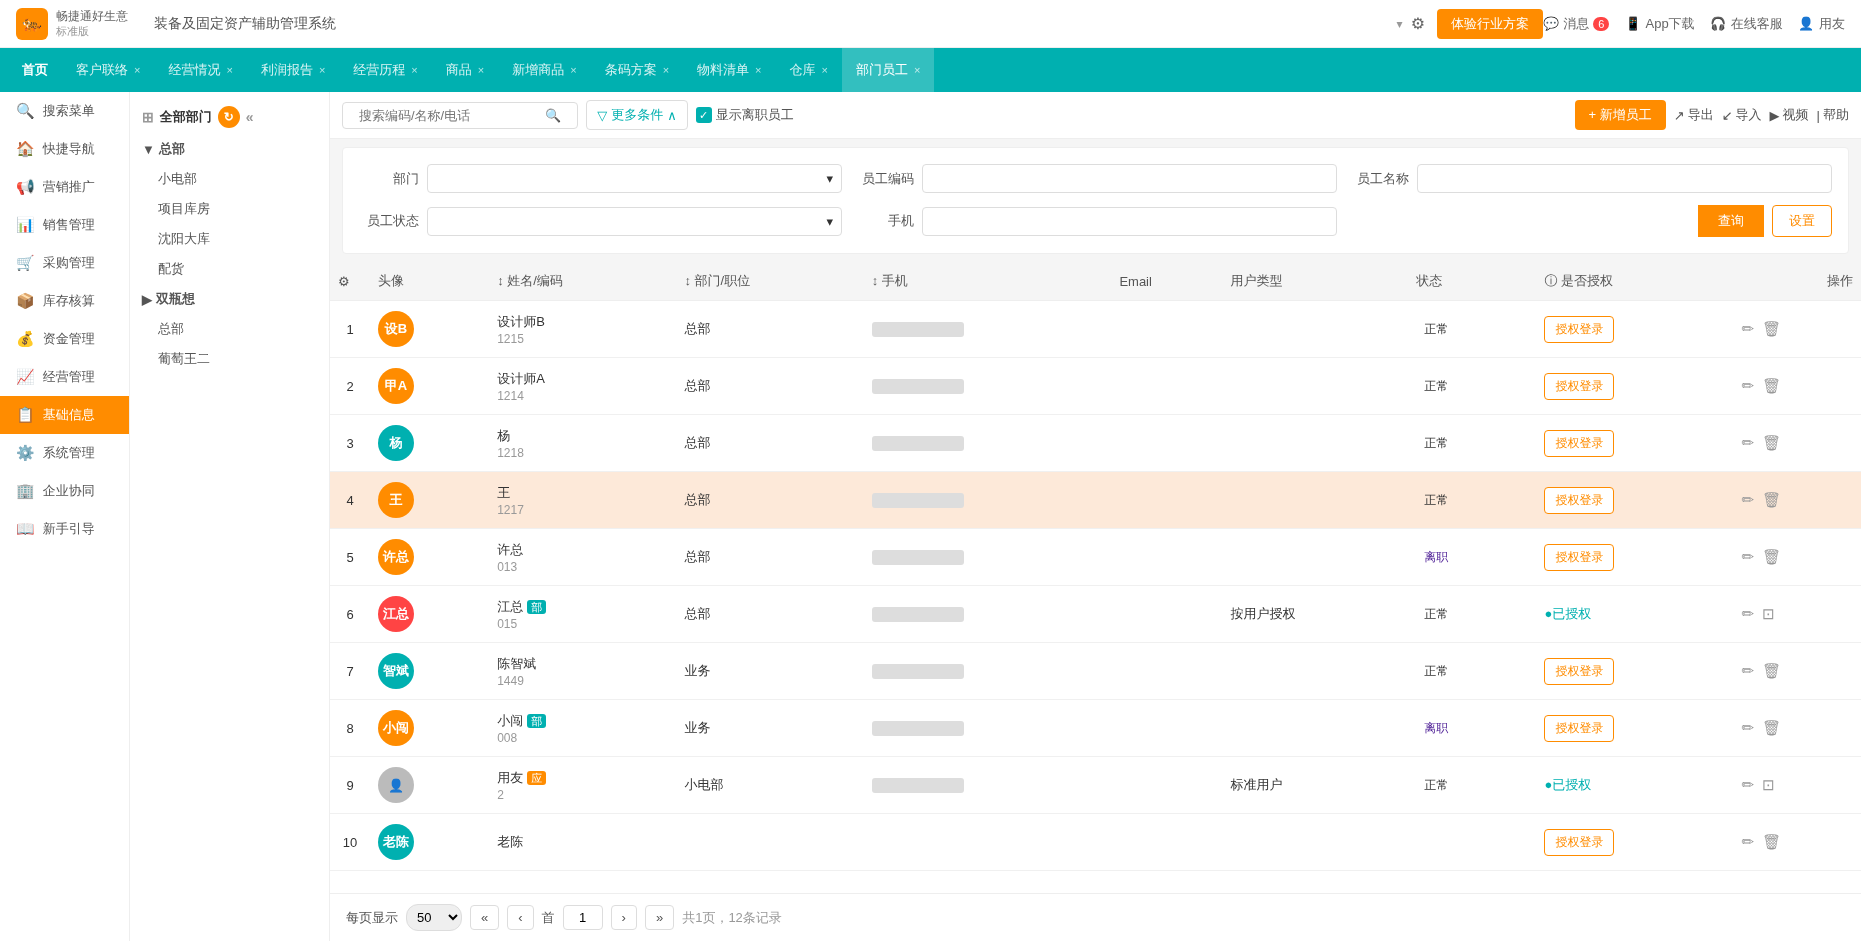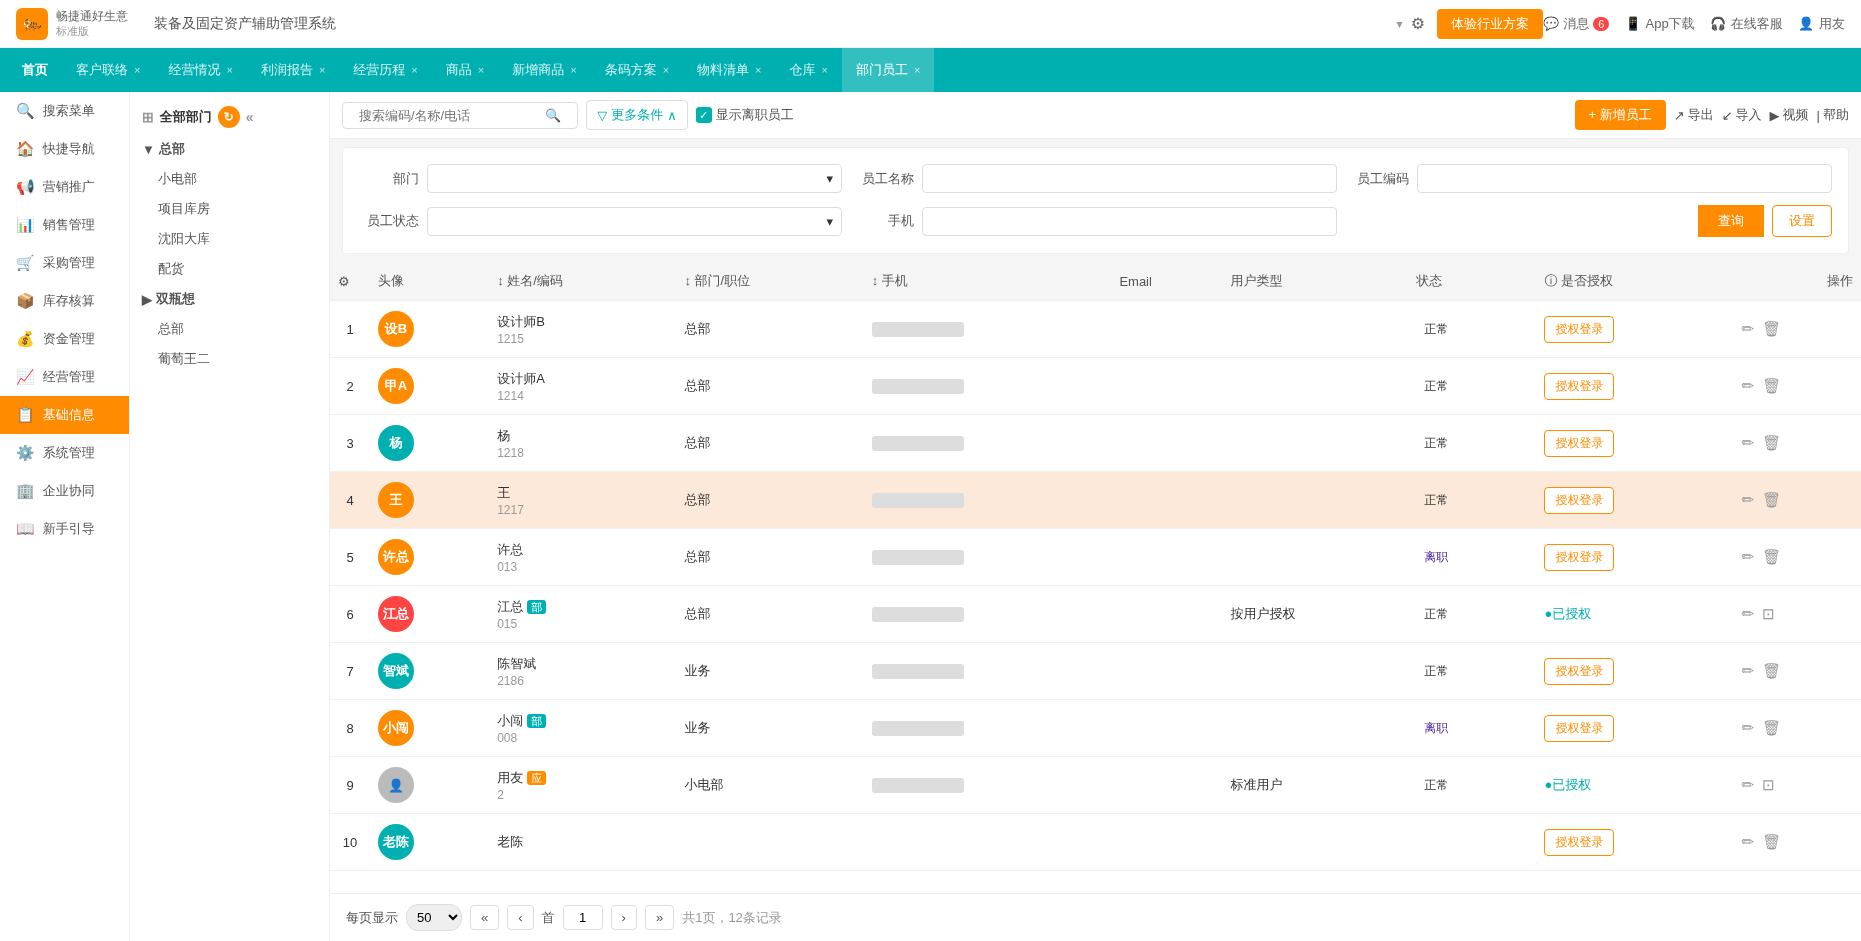--- a/index.html
+++ b/index.html
@@ -266,25 +266,25 @@
 
         <div class="adv-filter">
           <div class="adv-field">
             <span class="adv-label">部门</span>
             <div class="adv-select" style="flex:1;border:1px solid #ddd;border-radius:4px;padding:6px 8px;display:flex;justify-content:space-between;align-items:center;">
               <span style="color:#999;"></span>
               <span>▾</span>
             </div>
           </div>
           <div class="adv-field">
+            <span class="adv-label">员工编码</span>
+            <input type="text" class="adv-input" style="">
+          </div>
+          <div class="adv-field">
             <span class="adv-label">员工名称</span>
-            <input type="text" class="adv-input" style="">
-          </div>
-          <div class="adv-field">
-            <span class="adv-label">员工编码</span>
             <input type="text" class="adv-input" style="">
           </div>
           <div class="adv-field">
             <span class="adv-label">员工状态</span>
             <div class="adv-select" style="flex:1;border:1px solid #ddd;border-radius:4px;padding:6px 8px;display:flex;justify-content:space-between;align-items:center;">
               <span style="color:#999;"></span>
               <span>▾</span>
             </div>
           </div>
           <div class="adv-field">
@@ -436,21 +436,21 @@
                     <span class="action-icon">⊡</span>
                   </div>
                 </td>
               </tr>
 
               <tr>
                 <td style="text-align:center;">7</td>
                 <td>
                   <div class="avatar-circle" style="background:#00b0b0;">智斌</div>
                 </td>
-                <td>陈智斌<br><span style="color:#999;font-size:12px;">2186</span></td>
+                <td>陈智斌<br><span style="color:#999;font-size:12px;">1449</span></td>
                 <td>业务</td>
                 <td><span class="blurred">██████████</span></td>
                 <td></td>
                 <td></td>
                 <td><span class="status-badge status-normal">正常</span></td>
                 <td><button class="auth-btn">授权登录</button></td>
                 <td>
                   <div class="action-icons">
                     <span class="action-icon">✏</span>
                     <span class="action-icon">🗑</span>

